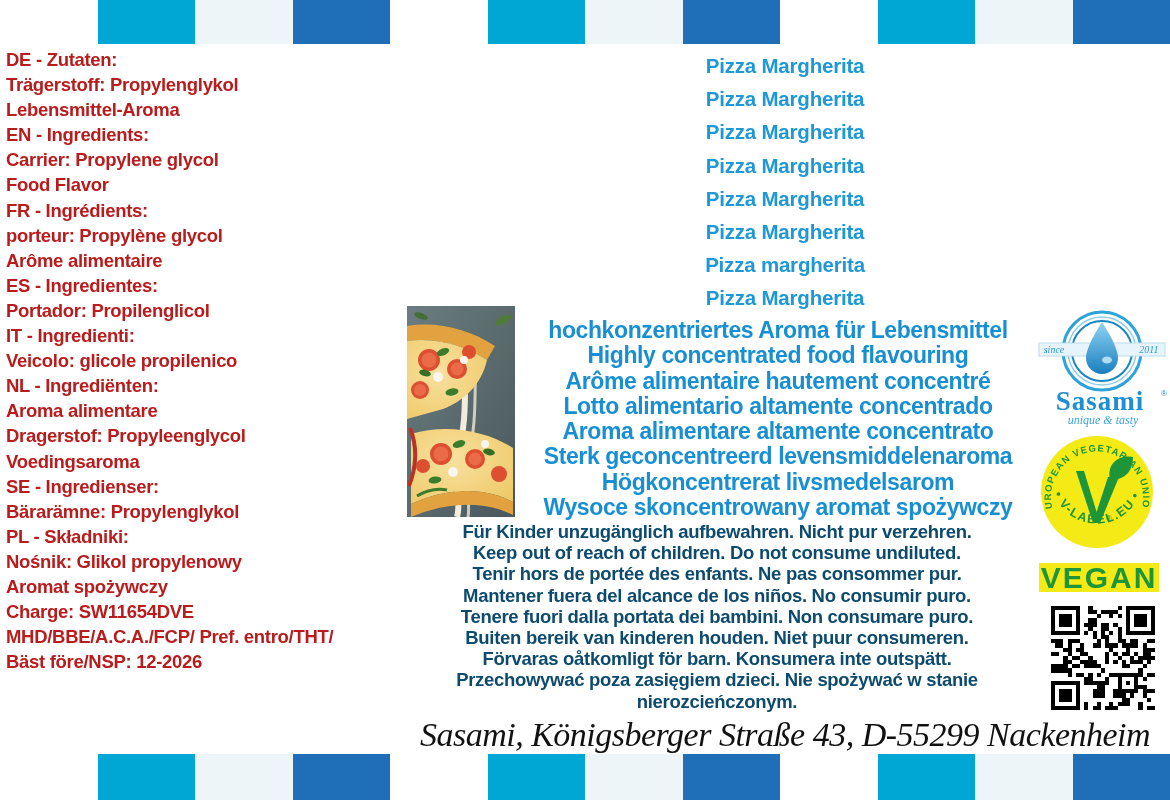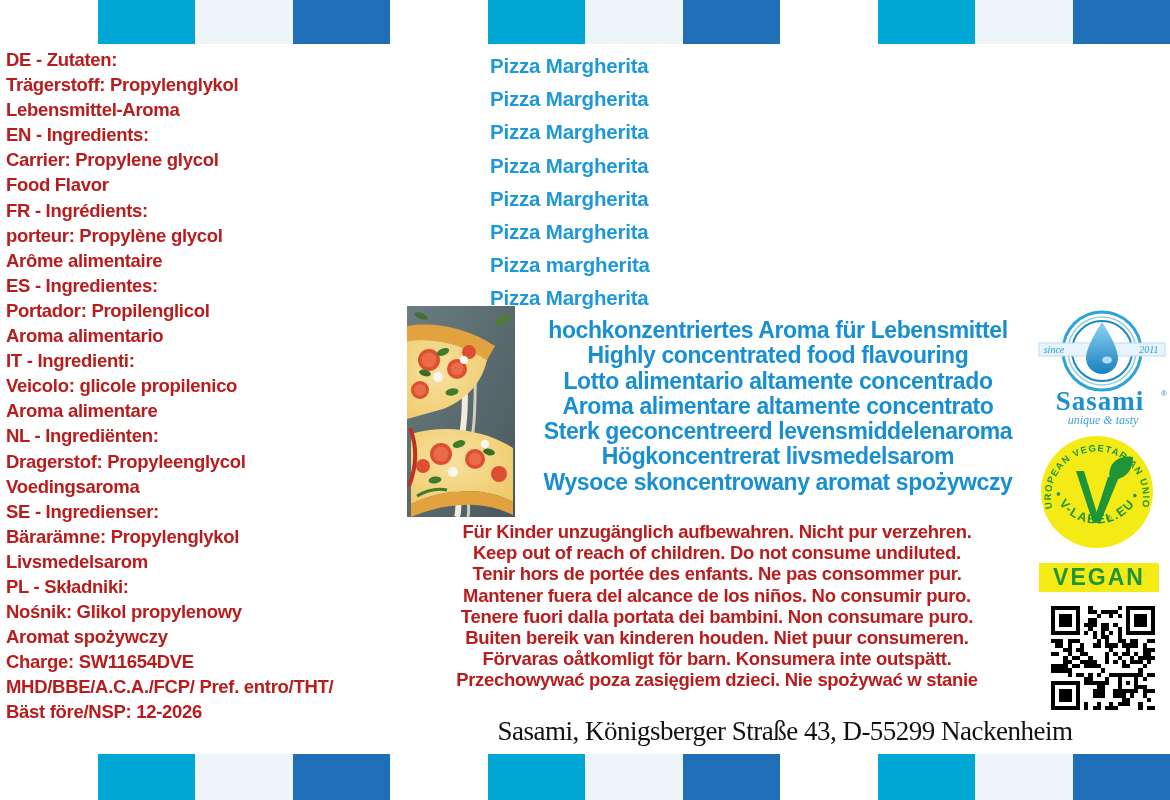--- a/index.html
+++ b/index.html
@@ -12,40 +12,40 @@
   .stripes span{flex:1 1 0;height:100%;}
   .sw{background:#ffffff;}
   .sc{background:#00a7d4;}
   .sp{background:#eef5f8;}
   .sd{background:#1e6fb8;}
   
   .col-left{position:absolute;left:6px;top:47px;width:410px;
             font-size:18.5px;font-weight:bold;color:#b91c1c;line-height:25.1px;
             letter-spacing:-0.3px;white-space:nowrap;}
   
-  .titles{position:absolute;left:490px;top:49px;width:590px;
+  .titles{position:absolute;left:490px;top:49px;width:590px;text-align:center;
           font-size:20.5px;font-weight:bold;color:#1e98d6;line-height:33.2px;letter-spacing:-0.2px;}
   
   .concentrate{position:absolute;left:478px;top:303px;width:600px;text-align:center;
           font-size:23px;font-weight:bold;color:#188fd2;line-height:25.3px;letter-spacing:-0.4px;white-space:nowrap;margin-top:15px;}
   
   .warnings{position:absolute;left:404px;top:521px;width:626px;text-align:center;
-          font-size:18.5px;font-weight:bold;color:#b91c1c;line-height:21.2px;letter-spacing:-0.3px;white-space:nowrap;}
+          font-size:18.5px;font-weight:bold;color:#0c4a6e;line-height:21.2px;letter-spacing:-0.3px;white-space:nowrap;}
   
   .address{position:absolute;left:400px;top:716px;width:770px;text-align:center;
-          font-family:"Liberation Serif","DejaVu Serif",serif;font-size:27px;color:#111;
-          letter-spacing:-0.5px;white-space:nowrap;}
+          font-family:"Liberation Serif","DejaVu Serif",serif;font-size:34px;color:#111;
+          letter-spacing:-0.5px;white-space:nowrap;font-style:italic;}
   
   .pizza{position:absolute;left:407px;top:306px;width:108px;height:211px;}
   
   .sasami-logo{position:absolute;left:1037px;top:306px;width:130px;height:124px;}
   .vlabel{position:absolute;left:1040px;top:435px;width:114px;height:114px;}
   .vegan-bar{position:absolute;left:1039px;top:563px;width:120px;height:29px;background:#f4ea15;
           display:flex;align-items:center;justify-content:center;
-          font-size:23px;font-weight:bold;color:#1f9539;letter-spacing:2px;}
+          font-size:30px;font-weight:bold;color:#1f9539;letter-spacing:2px;}
   .qr{position:absolute;left:1051px;top:606px;width:104px;height:104px;}
 </style>
 </head>
 <body>
 
 <div class="page">
 
   <div class="stripes top">
     <span class="sw"></span>
       <span class="sc"></span>
@@ -67,30 +67,28 @@
       <div>Trägerstoff: Propylenglykol</div>
       <div>Lebensmittel-Aroma</div>
       <div>EN - Ingredients:</div>
       <div>Carrier: Propylene glycol</div>
       <div>Food Flavor</div>
       <div>FR - Ingrédients:</div>
       <div>porteur: Propylène glycol</div>
       <div>Arôme alimentaire</div>
       <div>ES - Ingredientes:</div>
       <div>Portador: Propilenglicol</div>
-      <div>Aroma alimentario</div>
       <div>IT - Ingredienti:</div>
       <div>Veicolo: glicole propilenico</div>
+      <div>NL - Ingrediënten:</div>
       <div>Aroma alimentare</div>
-      <div>NL - Ingrediënten:</div>
       <div>Dragerstof: Propyleenglycol</div>
       <div>Voedingsaroma</div>
       <div>SE - Ingredienser:</div>
       <div>Bärarämne: Propylenglykol</div>
-      <div>Livsmedelsarom</div>
       <div>PL - Składniki:</div>
       <div>Nośnik: Glikol propylenowy</div>
       <div>Aromat spożywczy</div>
       <div>Charge: SW11654DVE</div>
       <div>MHD/BBE/A.C.A./FCP/ Pref. entro/THT/</div>
       <div>Bäst före/NSP: 12-2026</div>
     </div>
 
   <div class="titles">
 
@@ -150,37 +148,39 @@
     <circle cx="46" cy="166" r="5" fill="#f8f6ef"></circle>
       <circle cx="78" cy="138" r="4" fill="#f8f6ef"></circle>
     <path d="M3,122 C11,142 9,162 2,180" stroke="#b93326" stroke-width="4" fill="none"></path>
     <path d="M10,190 C20,184 30,182 40,184" stroke="#3d7c2b" stroke-width="3" fill="none"></path>
   </svg>
 
   <div class="concentrate">
 
   <div>hochkonzentriertes Aroma für Lebensmittel</div>
       <div>Highly concentrated food flavouring</div>
+      <div>Arôme alimentaire hautement concentré</div>
       <div>Lotto alimentario altamente concentrado</div>
       <div>Aroma alimentare altamente concentrato</div>
       <div>Sterk geconcentreerd levensmiddelenaroma</div>
       <div>Högkoncentrerat livsmedelsarom</div>
       <div>Wysoce skoncentrowany aromat spożywczy</div>
     </div>
 
   <div class="warnings">
 
   <div>Für Kinder unzugänglich aufbewahren. Nicht pur verzehren.</div>
       <div>Keep out of reach of children. Do not consume undiluted.</div>
       <div>Tenir hors de portée des enfants. Ne pas consommer pur.</div>
       <div>Mantener fuera del alcance de los niños. No consumir puro.</div>
       <div>Tenere fuori dalla portata dei bambini. Non consumare puro.</div>
       <div>Buiten bereik van kinderen houden. Niet puur consumeren.</div>
       <div>Förvaras oåtkomligt för barn. Konsumera inte outspätt.</div>
       <div>Przechowywać poza zasięgiem dzieci. Nie spożywać w stanie</div>
+      <div>nierozcieńczonym.</div>
     </div>
 
   <div class="address">Sasami, Königsberger Straße 43, D-55299 Nackenheim</div>
 
   <svg class="sasami-logo" viewBox="0 0 130 124">
     <defs>
       <linearGradient id="dropg" x1="0" y1="0" x2="0" y2="1">
         <stop offset="0" stop-color="#8ed4f2"></stop>
           <stop offset="1" stop-color="#1a7fc0"></stop>
       </linearGradient>

